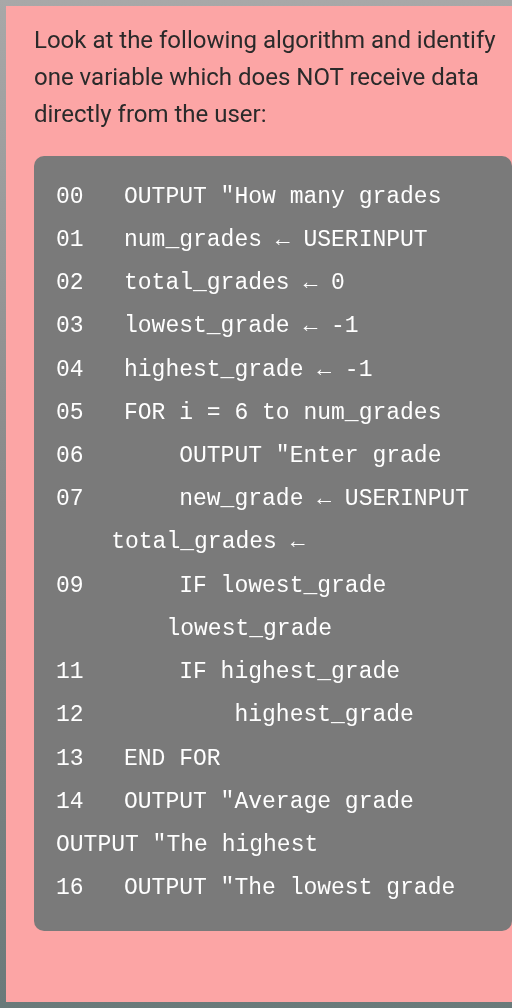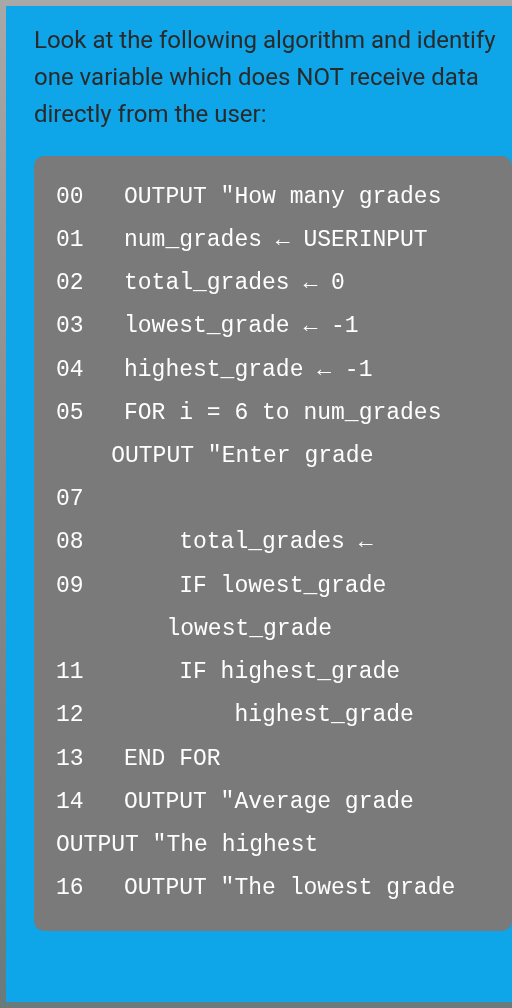--- a/index.html
+++ b/index.html
@@ -9,21 +9,21 @@
     }
     body {
       width: 512px;
       height: 1008px;
       background: linear-gradient(to bottom, #a8a8a8 0%, #888888 50%, #6a7a7a 100%);
       font-family: -apple-system, BlinkMacSystemFont, "Segoe UI", Roboto, Helvetica, Arial, sans-serif;
       padding: 6px 0 6px 6px;
       overflow: hidden;
     }
     .card {
-      background: #0ea5e9;
+      background: #fca5a5;
       width: 100%;
       height: 100%;
       padding: 16px 0 20px 28px;
       overflow: hidden;
     }
     .question-text {
       font-size: 24px;
       line-height: 1.55;
       color: #2a2a2a;
       margin-bottom: 22px;
@@ -57,23 +57,23 @@
 <div class="card">
   <div class="question-text">Look at the following algorithm and identify one variable which does NOT receive data directly from the user:</div>
   <div class="code-block">
 
   <div class="code-line"><span class="line-num">00</span><span class="line-code">OUTPUT "How many grades</span></div>
       <div class="code-line"><span class="line-num">01</span><span class="line-code">num_grades ← USERINPUT</span></div>
       <div class="code-line"><span class="line-num">02</span><span class="line-code">total_grades ← 0</span></div>
       <div class="code-line"><span class="line-num">03</span><span class="line-code">lowest_grade ← -1</span></div>
       <div class="code-line"><span class="line-num">04</span><span class="line-code">highest_grade ← -1</span></div>
       <div class="code-line"><span class="line-num">05</span><span class="line-code">FOR i = 6 to num_grades</span></div>
-      <div class="code-line"><span class="line-code">    OUTPUT "Enter grade</span></div>
-      <div class="code-line"><span class="line-num">07</span></div>
-      <div class="code-line"><span class="line-num">08</span><span class="line-code">    total_grades ← </span></div>
+      <div class="code-line"><span class="line-num">06</span><span class="line-code">    OUTPUT "Enter grade</span></div>
+      <div class="code-line"><span class="line-num">07</span><span class="line-code">    new_grade ← USERINPUT</span></div>
+      <div class="code-line"><span class="line-code">    total_grades ← </span></div>
       <div class="code-line"><span class="line-num">09</span><span class="line-code">    IF lowest_grade</span></div>
       <div class="code-line"><span class="line-code">        lowest_grade</span></div>
       <div class="code-line"><span class="line-num">11</span><span class="line-code">    IF highest_grade</span></div>
       <div class="code-line"><span class="line-num">12</span><span class="line-code">        highest_grade</span></div>
       <div class="code-line"><span class="line-num">13</span><span class="line-code">END FOR</span></div>
       <div class="code-line"><span class="line-num">14</span><span class="line-code">OUTPUT "Average grade</span></div>
       <div class="code-line"><span class="line-code">OUTPUT "The highest </span></div>
       <div class="code-line"><span class="line-num">16</span><span class="line-code">OUTPUT "The lowest grade</span></div>
     </div>
 </div>

